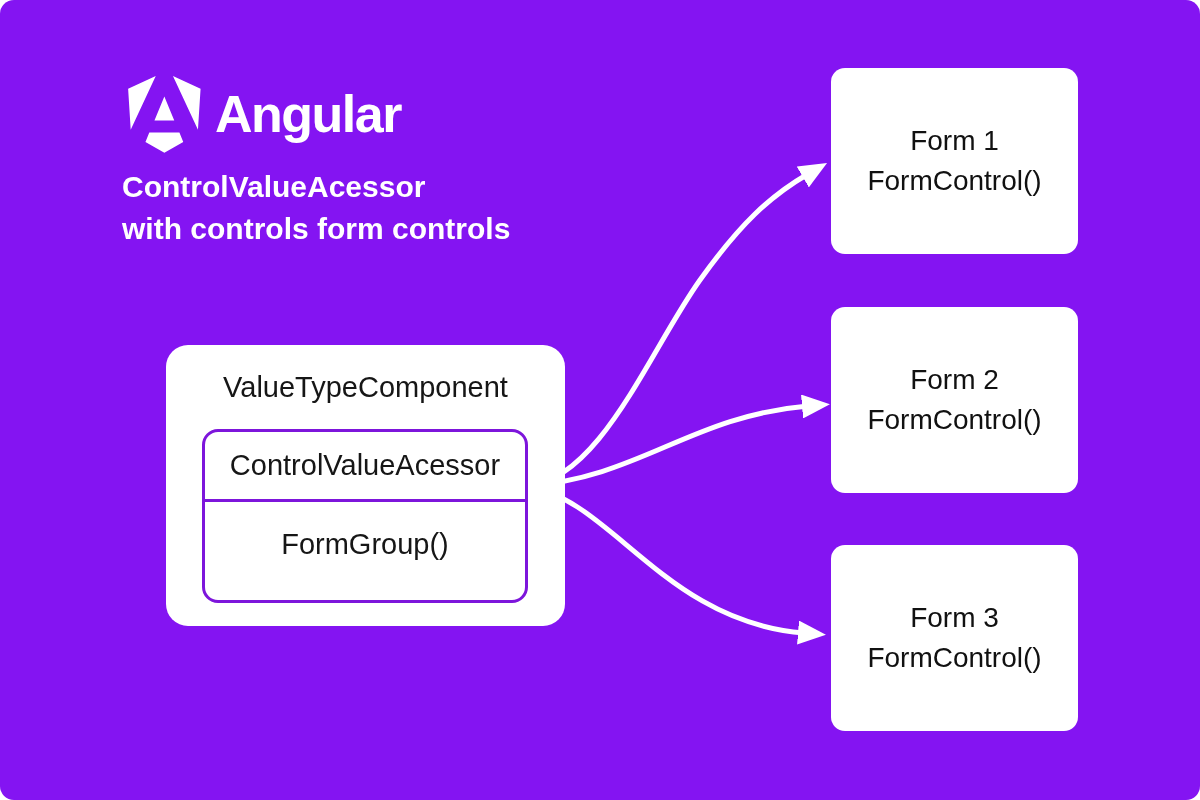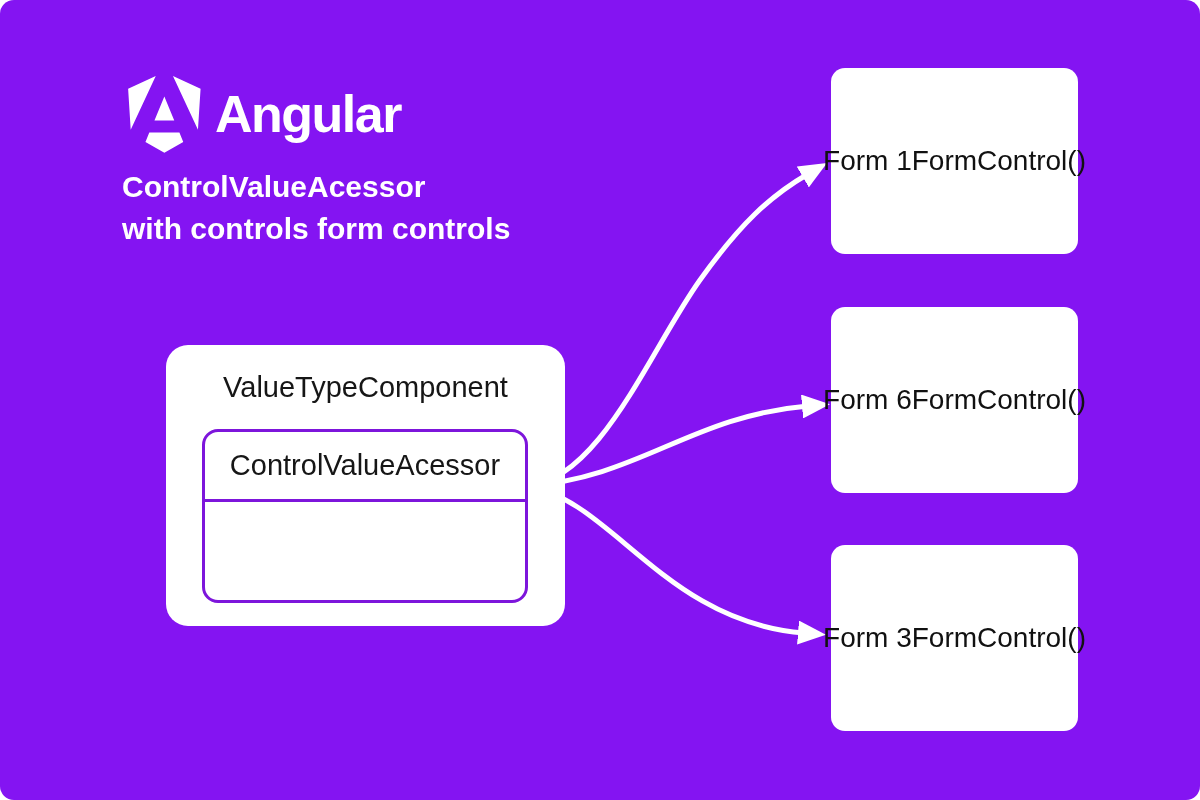--- a/index.html
+++ b/index.html
@@ -110,21 +110,21 @@
 
   
   .target-card {
     position: absolute;
     left: 831px;
     width: 247px;
     height: 186px;
     background: #ffffff;
     border-radius: 14px;
     display: flex;
-    flex-direction: row;
+    flex-direction: column;
     align-items: center;
     justify-content: center;
     color: #111111;
     font-size: 28px;
     line-height: 40px;
     white-space: nowrap;
   }
   .target-1 { top: 68px; }
   .target-2 { top: 307px; }
   .target-3 { top: 545px; }
@@ -170,29 +170,30 @@
     </defs>
     <path class="arrow-path" d="M 527 486 C 600 480 650 350 700 280 C 740 224 770 196 808 174" marker-end="url(#head)"></path>
     <path class="arrow-path" d="M 527 486 C 640 478 690 416 808 406" marker-end="url(#head)"></path>
     <path class="arrow-path" d="M 527 487 C 610 497 664 622 804 633" marker-end="url(#head)"></path>
   </svg>
 
   <div class="component-card">
     <div class="component-title">ValueTypeComponent</div>
     <div class="inner-box">
       <div class="inner-section-top">ControlValueAcessor</div>
+      <div class="inner-section-bottom">FormGroup()</div>
     </div>
   </div>
 
   <div class="target-card target-1">
     <div>Form 1</div>
     <div>FormControl()</div>
   </div>
   <div class="target-card target-2">
-    <div>Form 6</div>
+    <div>Form 2</div>
     <div>FormControl()</div>
   </div>
   <div class="target-card target-3">
     <div>Form 3</div>
     <div>FormControl()</div>
   </div>
 
 </div>
 
 </body></html>

